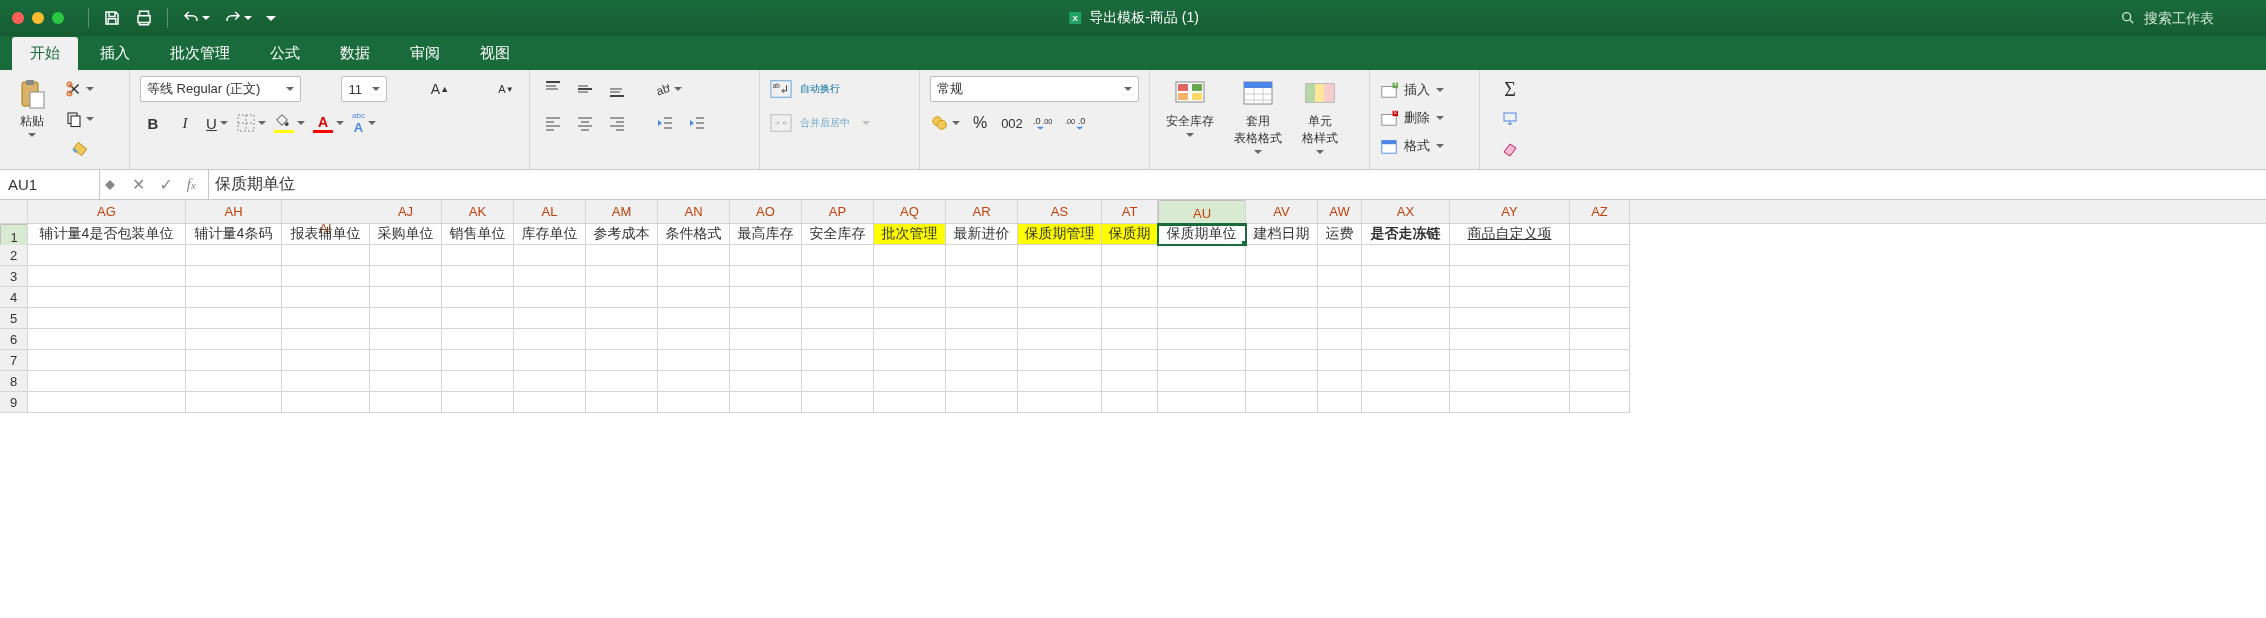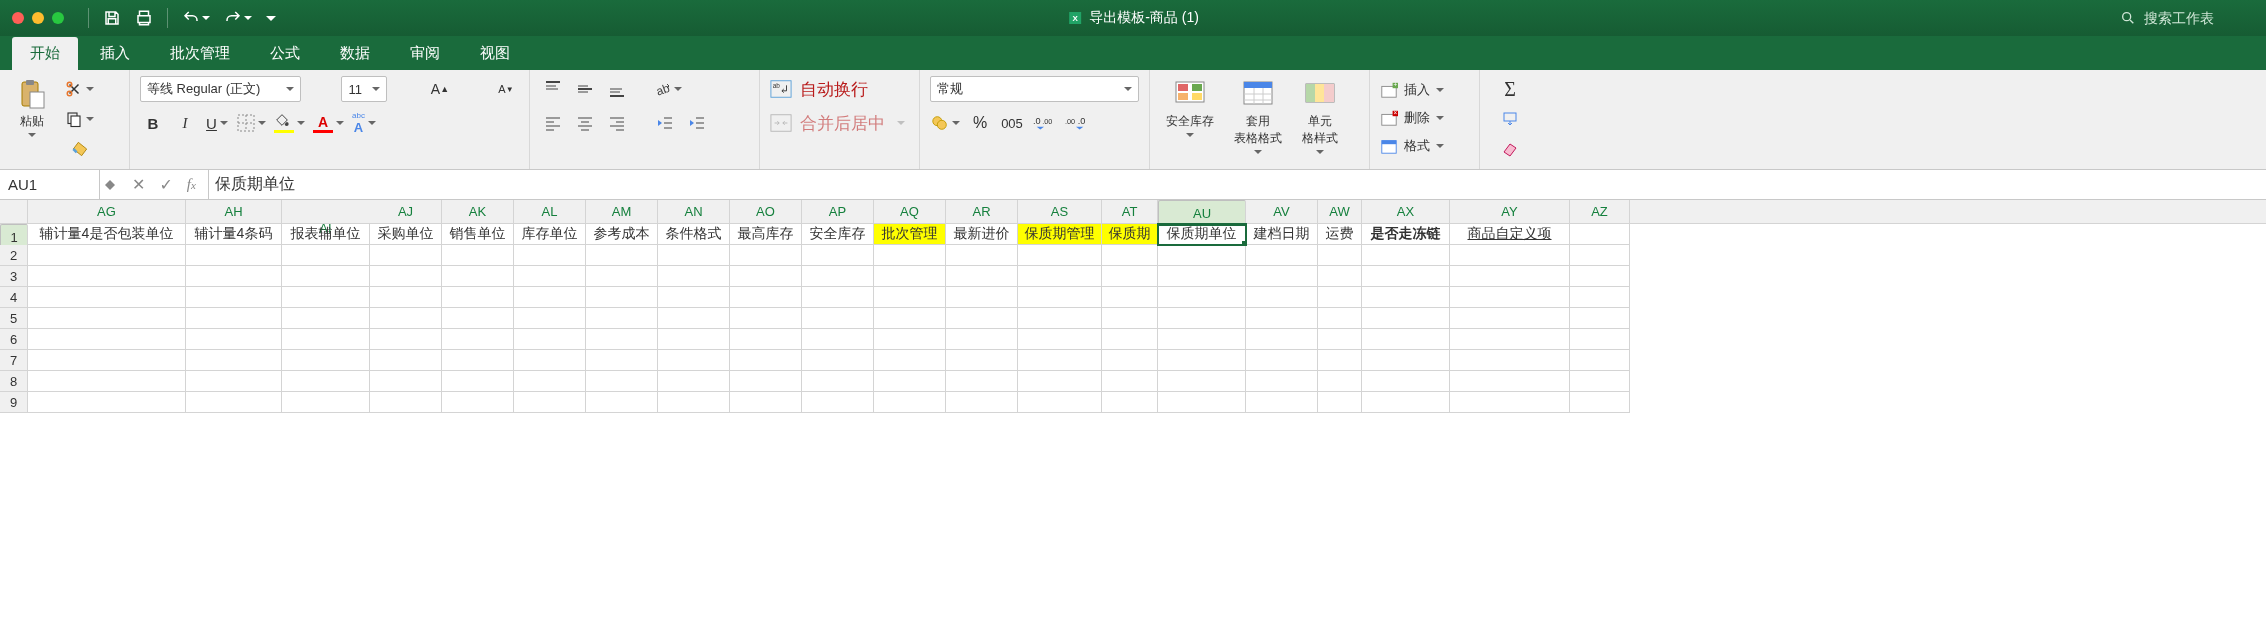--- a/index.html
+++ b/index.html
@@ -38,38 +38,38 @@
   .rgroup{display:flex;flex-direction:column;justify-content:flex-start;padding:6px 10px 2px;border-right:1px solid #d8d8d8;position:relative;}
   .btnrow{display:flex;align-items:center;gap:6px;}
   .rbtn{display:flex;align-items:center;justify-content:center;min-width:26px;height:26px;border:1px solid transparent;border-radius:3px;cursor:pointer;}
   .rbtn.dd::after{content:"";margin-left:3px;border:4px solid transparent;border-top-color:#666;transform:translateY(2px);}
   .sel{height:26px;border:1px solid #bfbfbf;background:#fff;display:flex;align-items:center;padding:0 6px;font-size:13px;border-radius:2px;}
   .sel .caret{margin-left:auto;border:4px solid transparent;border-top-color:#666;transform:translateY(2px);}
   .vstack{display:flex;flex-direction:column;gap:4px;}
   .bigbtn{display:flex;flex-direction:column;align-items:center;gap:3px;padding:2px 6px;cursor:pointer;font-size:12px;}
   .bigbtn svg{width:32px;height:32px;}
   .tinyrow{display:flex;align-items:center;gap:8px;height:26px;}
-  .tinylabel{font-size:17px;color:#b91c1c;}
+  .tinylabel{font-size:10px;color:#0369a1;}
   .rgroup.cells .row{display:flex;align-items:center;gap:6px;font-size:13px;height:28px;}
   .colorbar{width:20px;height:3px;}
   
   .fbar{height:30px;border-bottom:1px solid var(--ribbon-border);display:flex;align-items:center;background:#fff;}
   .namebox{width:100px;height:100%;border-right:1px solid var(--ribbon-border);display:flex;align-items:center;padding:0 8px;font-size:15px;}
   .fstep{width:20px;display:flex;flex-direction:column;align-items:center;}
   .fstep div{border:5px solid transparent;}
   .fstep .up{border-bottom-color:#888;}
   .fstep .dn{border-top-color:#888;}
   .fbtns{display:flex;align-items:center;gap:14px;padding:0 12px;color:#888;}
   .fxlbl{font-style:italic;font-family:serif;font-size:15px;}
   .fval{font-size:16px;padding-left:6px;border-left:1px solid var(--ribbon-border);height:100%;display:flex;align-items:center;flex:1;}
   
   .grid{overflow:hidden;}
   .colhdrs{display:flex;height:24px;background:var(--grid-header-bg);border-bottom:1px solid var(--grid-border);}
   .corner{width:28px;border-right:1px solid var(--grid-border);background:var(--grid-header-bg);}
-  .ch{border-right:1px solid var(--grid-border);display:flex;align-items:center;justify-content:center;font-size:13px;color:#15803d;position:relative;}
+  .ch{border-right:1px solid var(--grid-border);display:flex;align-items:center;justify-content:center;font-size:13px;color:#c2410c;position:relative;}
   .ch.sel{background:#d9ead3;}
   .ch.sel::after{content:"";position:absolute;bottom:-1px;left:0;right:0;height:2px;background:var(--sel-border);}
   .rows{display:flex;flex-direction:column;}
   .row{display:flex;height:21px;}
   .rh{width:28px;border-right:1px solid var(--grid-border);border-bottom:1px solid var(--grid-border);background:var(--grid-header-bg);display:flex;align-items:center;justify-content:center;font-size:13px;}
   .rh.sel{background:#d9ead3;}
   .cell{border-right:1px solid var(--grid-border);border-bottom:1px solid var(--grid-border);display:flex;align-items:center;padding:0 3px;font-size:14px;white-space:nowrap;overflow:hidden;position:relative;justify-content:center;}
   .cell.hl{background:var(--highlight);}
   .cell.selected{outline:2px solid var(--sel-border);outline-offset:-1px;z-index:2;}
   .cell.selected::after{content:"";position:absolute;right:-3px;bottom:-3px;width:6px;height:6px;background:var(--sel-border);}
@@ -323,21 +323,21 @@
         </div>
     </div>
     <div class="btnrow">
       <div class="rbtn dd">
           <svg width="18" height="18" viewBox="0 0 20 20">
             <circle cx="7" cy="8" r="5" fill="#f4c757" stroke="#c19a00"></circle>
             <circle cx="12" cy="12" r="5" fill="#f4c757" stroke="#c19a00"></circle>
           </svg>
         </div>
       <div class="rbtn" style="font-size:16px;">%</div>
-      <div class="rbtn" style="font-size:13px;">005</div>
+      <div class="rbtn" style="font-size:13px;">002</div>
       <div class="rbtn">
           <svg width="22" height="18" viewBox="0 0 24 18">
             <text x="0" y="10" font-size="10" fill="#333">.0</text>
             <text x="10" y="10" font-size="8" fill="#333">.00</text>
             <path d="M8 16l-4-3h8z" fill="#4a86e8"></path>
           </svg>
         </div>
       <div class="rbtn">
           <svg width="22" height="18" viewBox="0 0 24 18">
             <text x="0" y="10" font-size="8" fill="#333">.00</text>

